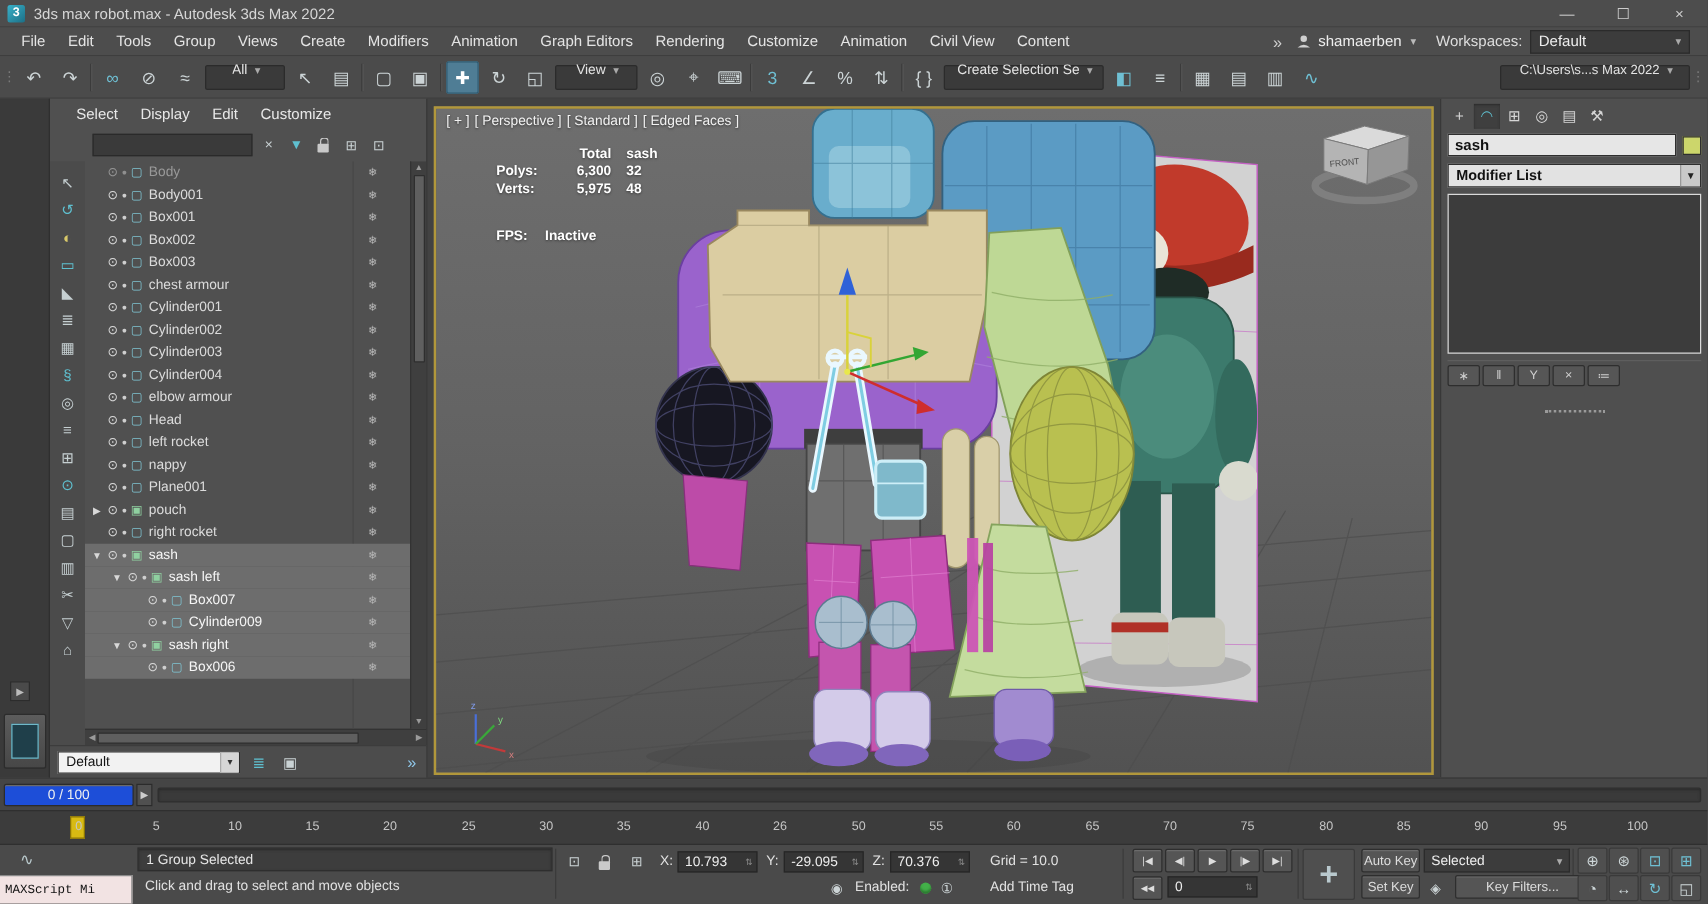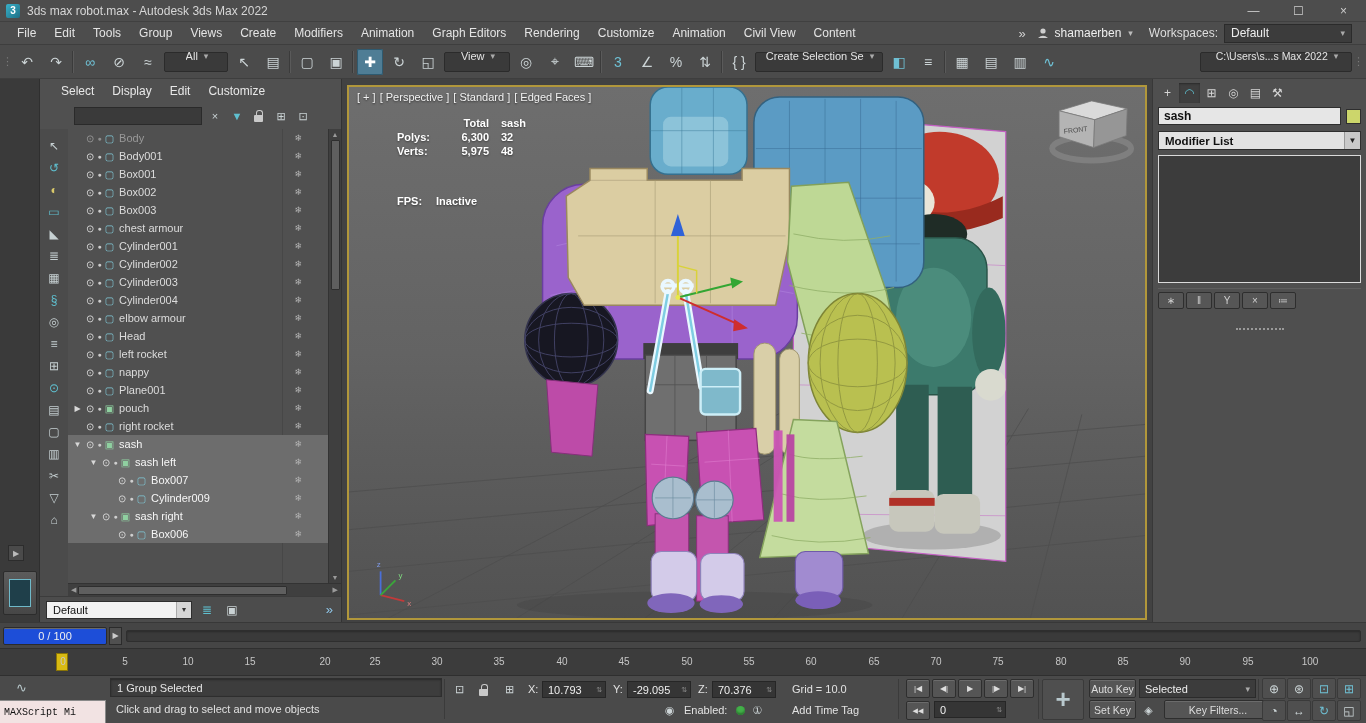--- a/index.html
+++ b/index.html
@@ -92,21 +92,21 @@
 .ficon.accent{color:#5fc0d0}
 .ex-overflow{position:absolute;right:8px;color:#8fc6e8;font-size:13px}
 
 
 .vp-wrap{flex:1;position:relative;margin:6px 5px 2px 5px;border:2px solid #b1973b;background:#5c5c5c;min-width:0;overflow:hidden}
 .vp-svg{position:absolute;inset:0;width:100%;height:100%}
 .vp-label{position:absolute;top:4px;left:8px;display:flex;gap:4px;font-size:11px;color:#f2f2f2;text-shadow:0 1px 2px rgba(0,0,0,.55)}
 .vp-stats{position:absolute;top:30px;left:48px;display:grid;grid-template-columns:42px 50px 44px;row-gap:2px;font-size:11px;font-weight:bold;color:#fff;text-shadow:0 1px 2px rgba(0,0,0,.45)}
 .vp-stats .c2{text-align:right}
 .vp-stats .c3{padding-left:12px}
-.vp-fps{position:absolute;top:108px;left:48px;font-size:11px;font-weight:bold;color:#fff;text-shadow:0 1px 2px rgba(0,0,0,.45);display:flex;gap:14px}
+.vp-fps{position:absolute;top:96px;left:48px;font-size:11px;font-weight:bold;color:#fff;text-shadow:0 1px 2px rgba(0,0,0,.45);display:flex;gap:14px}
 
 
 .cmd{width:214px;background:#4f4f4f;border-left:1px solid #383838;display:flex;flex-direction:column;flex:none}
 .cmd-tabs{height:24px;display:flex;align-items:flex-end;padding:2px 2px 0 4px;gap:1px;flex:none}
 .cmd-tab{width:21px;height:20px;font-size:12px;color:#d6d6d6}
 .cmd-tab.active{background:#3f3f3f;box-shadow:inset 0 1px 2px #2a2a2a}
 .cmd-tab.accent{color:#5fc0d0}
 .cmd-name{height:26px;display:flex;align-items:center;padding:0 5px;gap:5px;flex:none}
 .name-input{flex:1;height:18px;background:#e6e6e6;color:#111;border:1px solid #2e2e2e;padding:0 5px;font-size:12px;font-weight:bold;font-family:"Liberation Sans",sans-serif;outline:none;min-width:0}
 .swatch{width:15px;height:15px;background:#ccd66b;border:1px solid #2e2e2e;flex:none}
@@ -860,26 +860,26 @@
     <div class="ts-next c">▶</div>
     <div class="ts-groove"></div>
   </div>
 
   <div class="trackbar">
     <div class="tb-marker"></div>
     <span class="tick" style="left: 63px;"><span>0</span></span>
       <span class="tick" style="left: 125px;"><span>5</span></span>
       <span class="tick" style="left: 188px;"><span>10</span></span>
       <span class="tick" style="left: 250px;"><span>15</span></span>
-      <span class="tick" style="left: 312px; margin-left: 13px;"><span>20</span></span>
+      <span class="tick" style="left: 312px;"><span>20</span></span>
       <span class="tick" style="left: 375px;"><span>25</span></span>
       <span class="tick" style="left: 437px;"><span>30</span></span>
       <span class="tick" style="left: 499px;"><span>35</span></span>
       <span class="tick" style="left: 562px;"><span>40</span></span>
-      <span class="tick" style="left: 624px;"><span>45</span></span>
+      <span class="tick" style="left: 624px;"><span>26</span></span>
       <span class="tick" style="left: 687px;"><span>50</span></span>
       <span class="tick" style="left: 749px;"><span>55</span></span>
       <span class="tick" style="left: 811px;"><span>60</span></span>
       <span class="tick" style="left: 874px;"><span>65</span></span>
       <span class="tick" style="left: 936px;"><span>70</span></span>
       <span class="tick" style="left: 998px;"><span>75</span></span>
       <span class="tick" style="left: 1061px;"><span>80</span></span>
       <span class="tick" style="left: 1123px;"><span>85</span></span>
       <span class="tick" style="left: 1185px;"><span>90</span></span>
       <span class="tick" style="left: 1248px;"><span>95</span></span>

